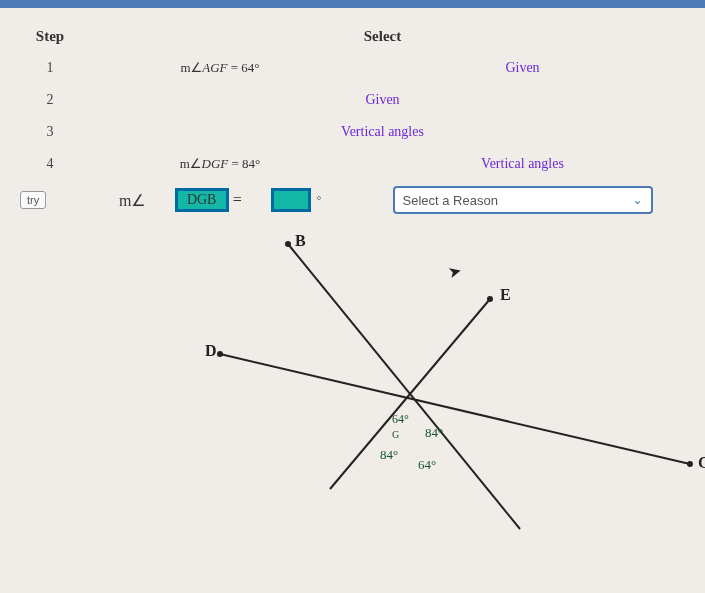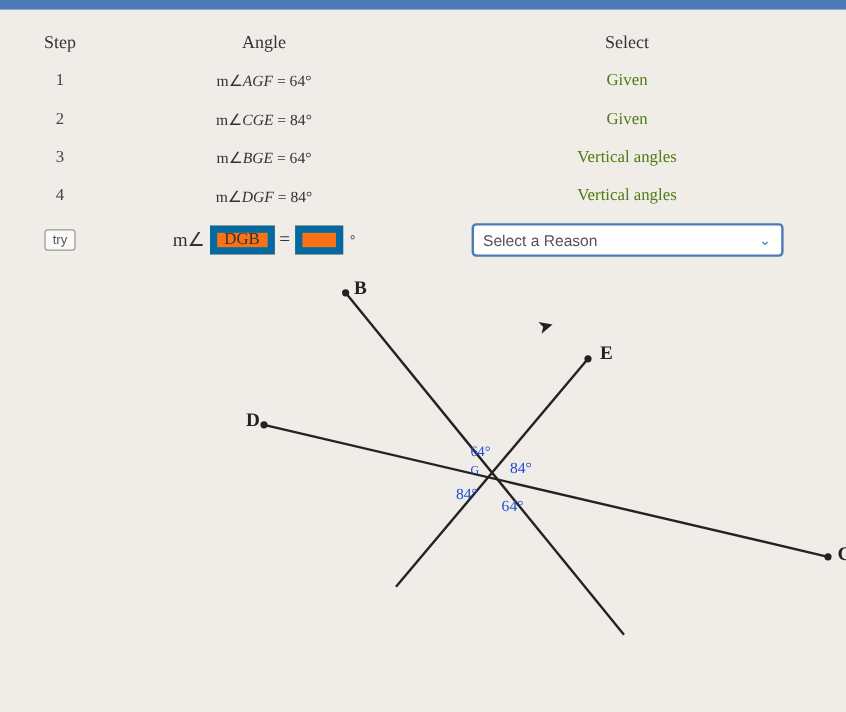--- a/index.html
+++ b/index.html
@@ -34,24 +34,24 @@
   }
   .col-angle {
     width: 280px;
     text-align: center;
     font-size: 13px;
   }
   .col-reason {
     flex: 1;
     text-align: center;
     font-size: 14px;
-    color: #4d7c0f;
+    color: #6d28d9;
   }
   .header .col-step, .header .col-angle, .header .col-reason {
-    font-weight: normal;
+    font-weight: bold;
     font-size: 15px;
     color: #333;
   }
   .math {
     font-family: 'Times New Roman', serif;
     font-style: italic;
   }
   .math .m { font-style: normal; }
   .math .angle-sym { font-style: normal; }
   .try-btn {
@@ -62,37 +62,38 @@
     font-size: 11px;
     font-family: Arial, sans-serif;
     background: #fafafa;
     color: #555;
   }
   .input-row {
     margin-top: 6px;
     display: flex;
     align-items: center;
   }
-  .input-row .col-step { width: 60px; text-align:center;}
+  .input-row .col-step { width: 60px; text-align:left;}
   .angle-entry {
     width: 280px;
     display: flex;
     align-items: center;
     justify-content: center;
     gap: 4px;
     font-size: 16px;
   }
   .name-box, .val-box {
-    border: 6px solid #0369a1;
-    background: #f97316;
+    border: 3px solid #0369a1;
+    background: #14b8a6;
     height: 24px;
     display: inline-flex;
     align-items: center;
     justify-content: center;
     font-family: 'Times New Roman', serif;
+    margin-left: 25px;
   }
   .name-box { width: 54px; font-size:14px; }
   .val-box { width: 40px; }
   .deg-sup { font-size: 11px; vertical-align: super; margin-left:2px;}
   .reason-select {
     flex: 1;
     display:flex;
     justify-content:center;
   }
   .select-box {
@@ -132,52 +133,50 @@
     position: absolute;
     font-family: 'Times New Roman', serif;
     font-size: 16px;
     font-weight: bold;
     color: #222;
   }
   .ang-label {
     position: absolute;
     font-family: 'Times New Roman', serif;
     font-size: 13px;
-    color: #1d4ed8;
+    color: #14532d;
+    margin-top: 43px;
   }
 </style>
 </head>
 <body>
 
 <div class="top-bar"></div>
 
 <div class="content">
 
   <div class="proof-table">
     <div class="row header">
       <div class="col-step">Step</div>
-      <div class="col-angle">Angle</div>
       <div class="col-reason">Select</div>
     </div>
 
     <div class="row">
       <div class="col-step">1</div>
       <div class="col-angle"><span class="math"><span class="m">m</span><span class="angle-sym">∠</span>AGF</span> = 64°</div>
       <div class="col-reason">Given</div>
     </div>
 
     <div class="row">
       <div class="col-step">2</div>
-      <div class="col-angle"><span class="math"><span class="m">m</span><span class="angle-sym">∠</span>CGE</span> = 84°</div>
       <div class="col-reason">Given</div>
     </div>
 
     <div class="row">
       <div class="col-step">3</div>
-      <div class="col-angle"><span class="math"><span class="m">m</span><span class="angle-sym">∠</span>BGE</span> = 64°</div>
       <div class="col-reason">Vertical angles</div>
     </div>
 
     <div class="row">
       <div class="col-step">4</div>
       <div class="col-angle"><span class="math"><span class="m">m</span><span class="angle-sym">∠</span>DGF</span> = 84°</div>
       <div class="col-reason">Vertical angles</div>
     </div>
 
     <div class="input-row">

